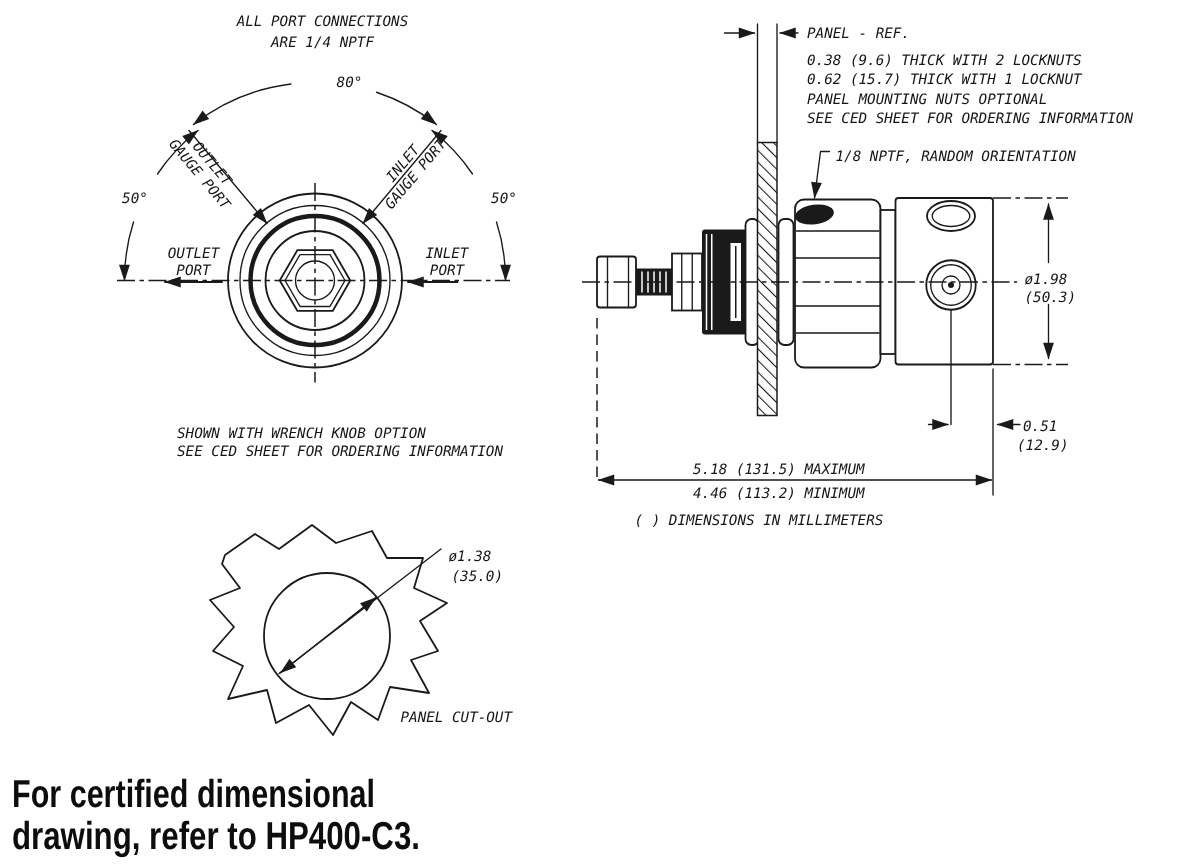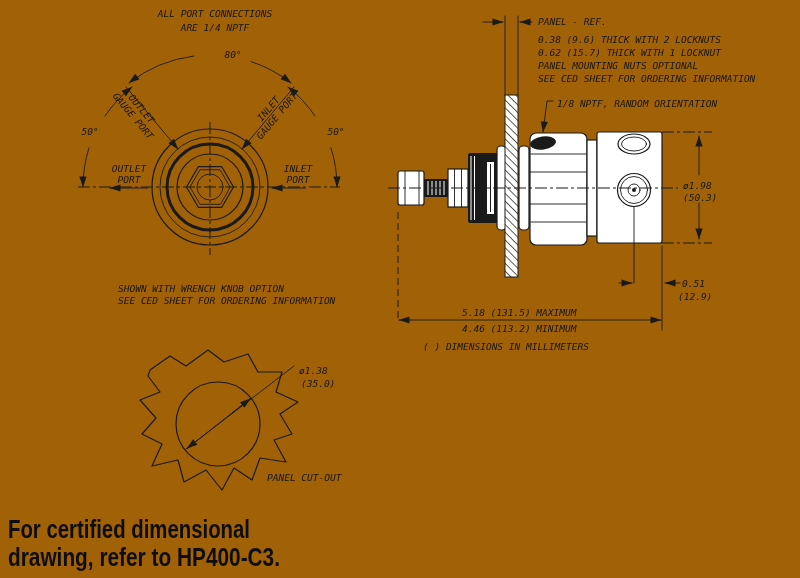--- a/index.html
+++ b/index.html
@@ -1,16 +1,16 @@
 <!DOCTYPE html>
 <html><head>
 <meta charset="utf-8">
 <style>
   html,body{margin:0;padding:0;background:#e8e8e8;}
-  .stage{width:800px;height:578px;background:#a16207;position:relative;overflow:hidden;}
+  .stage{width:800px;height:578px;background:#ffffff;position:relative;overflow:hidden;}
   svg{display:block;}
   .ln{fill:none;stroke:#1a1a1a;stroke-width:1.2;stroke-linecap:round;stroke-linejoin:round;}
   .thin{stroke-width:0.9;}
   .bold{stroke-width:3;}
   .dd{fill:none;stroke:#1a1a1a;stroke-width:1;stroke-dasharray:12 3 3 3;}
   .dsh{fill:none;stroke:#1a1a1a;stroke-width:1;stroke-dasharray:7 4;}
   .ink{fill:#1a1a1a;stroke:none;}
   .wsh{fill:#ffffff;stroke:#1a1a1a;stroke-width:1.2;}
   text.t{font:italic 9.5px "DejaVu Sans Mono",monospace;fill:#151515;letter-spacing:0px;}
   text.tc{text-anchor:middle;}

